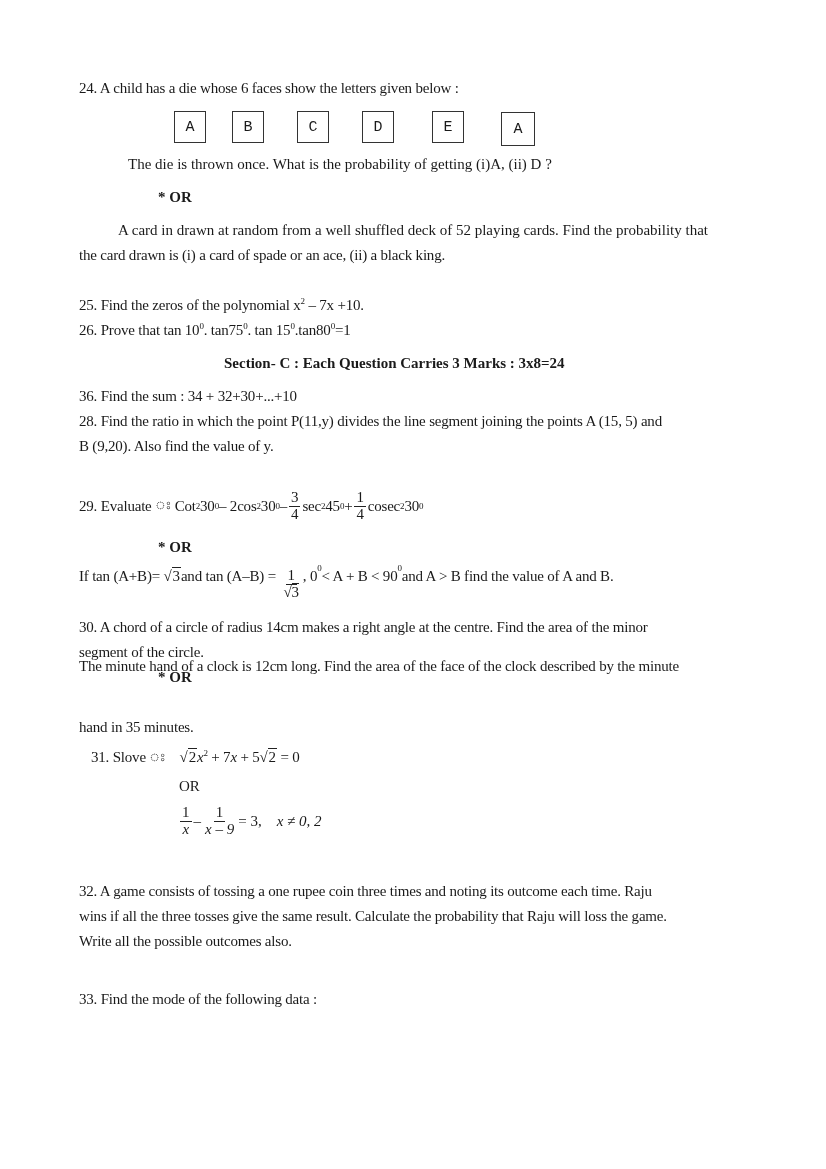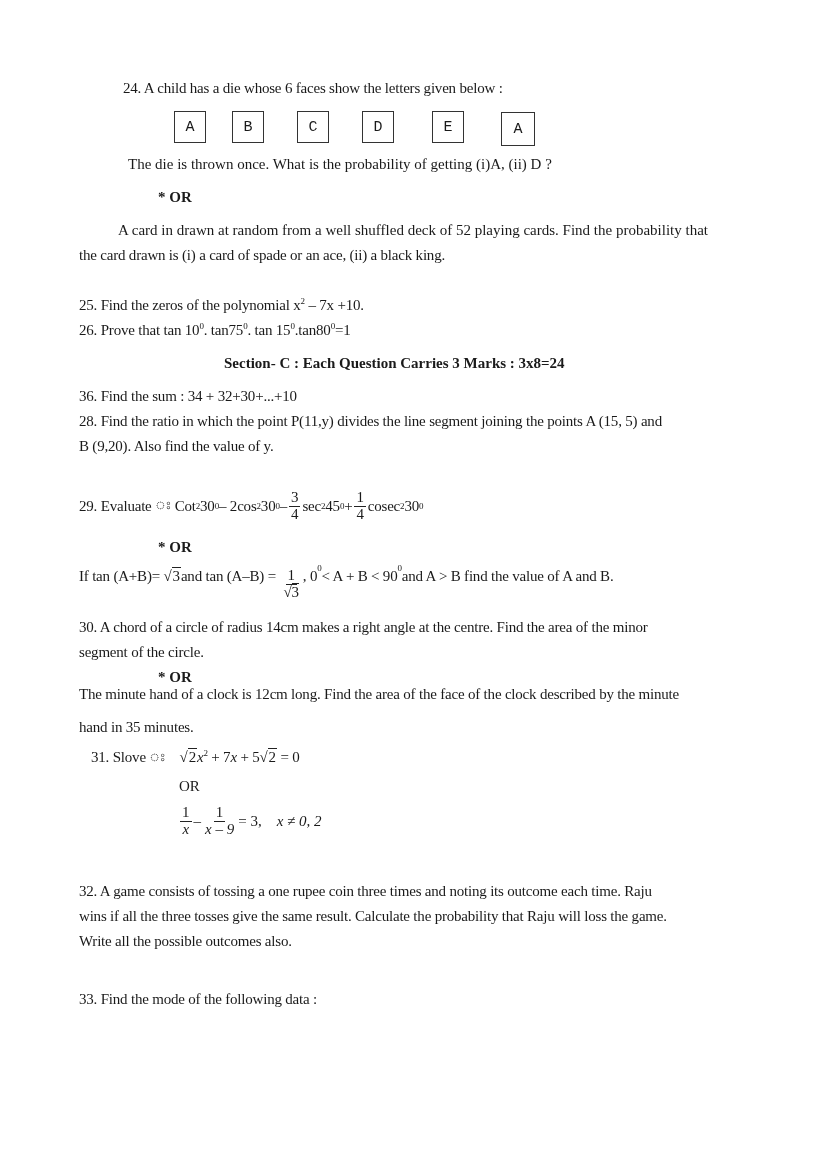--- a/index.html
+++ b/index.html
@@ -17,21 +17,21 @@
     .frac .num { border-bottom: 1px solid #222; padding: 0 2px; }
     .frac .den { padding: 0 2px; }
     .sqrt { display: inline-block; }
     .sqrt .rad { border-top: 1px solid #222; padding: 0 1px; }
     .it { font-style: italic; }
     .colon-icon { font-size: 11px; vertical-align: 1px; }
   </style>
 </head>
 <body>
 
-<div class="line" style="top:80px;margin-left:44px;">24. A child has a die whose 6 faces show the letters given below :</div>
+<div class="line" style="top:80px;">24. A child has a die whose 6 faces show the letters given below :</div>
 <div class="box" style="left:174px; top:111px;">A</div>
 <div class="box" style="left:232px; top:111px;">B</div>
 <div class="box" style="left:297px; top:111px;">C</div>
 <div class="box" style="left:362px; top:111px;">D</div>
 <div class="box" style="left:432px; top:111px;">E</div>
 <div class="box" style="left:501px; top:112px; height:34px; width:34px;">A</div>
 <div class="abs" style="left:128px; top:156px;">The die is thrown once. What is the probability of getting (i)A, (ii) D ?</div>
 <div class="abs bold" style="left:158px; top:189px;">* OR</div>
 <div class="abs" style="left:118px; top:222px;">A card in drawn at random from a well shuffled deck of 52 playing cards. Find the probability that</div>
 <div class="line" style="top:247px;">the card drawn is (i) a card of spade or an ace, (ii) a black king.</div>
@@ -72,21 +72,21 @@
   <span class="frac">
       <span class="num">1</span>
       <span class="den">√<span style="border-top:1px solid #222;">3</span></span>
     </span>
   <span> , 0</span><sup>0</sup><span>&lt; A + B &lt; 90</span><sup>0</sup><span> and  A &gt; B  find the value of  A  and B.</span>
 </div>
 
 <div class="line" style="top:619px;">30. A chord of a circle of radius 14cm makes a right angle at the centre. Find the area of the minor</div>
 <div class="line" style="top:644px;text-align:right;">segment of the circle.</div>
 <div class="abs bold" style="left:158px; top:669px;">* OR</div>
-<div class="line" style="top:686px;text-align:right;">The minute hand of a clock is 12cm long. Find the area of the face of the clock described by the minute</div>
+<div class="line" style="top:658px;text-align:right;">The minute hand of a clock is 12cm long. Find the area of the face of the clock described by the minute</div>
 <div class="line" style="top:719px;">hand in 35 minutes.</div>
 
 <div class="line" style="top:749px;margin-left:12px;">
   <span>31.  Slove</span>&nbsp;<span class="colon-icon">ঃ</span>&nbsp;&nbsp;&nbsp;
   <span class="sqrt">√<span class="rad">2</span></span><span class="it">x</span><sup>2</sup><span> + 7</span><span class="it">x</span><span> + 5</span><span class="sqrt">√<span class="rad">2</span></span><span> = 0</span>
 </div>
 <div class="abs" style="left:179px; top:778px;">OR</div>
 <div class="abs" style="left:178px; top:805px; display:flex; align-items:center;">
   <span class="frac">
       <span class="num">1</span>

